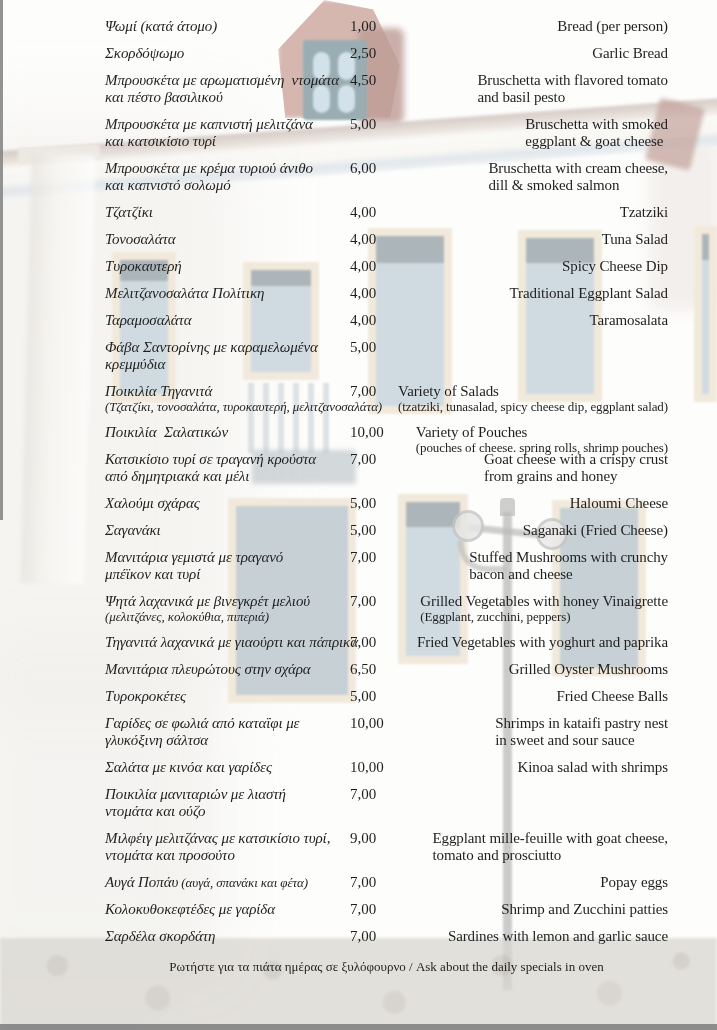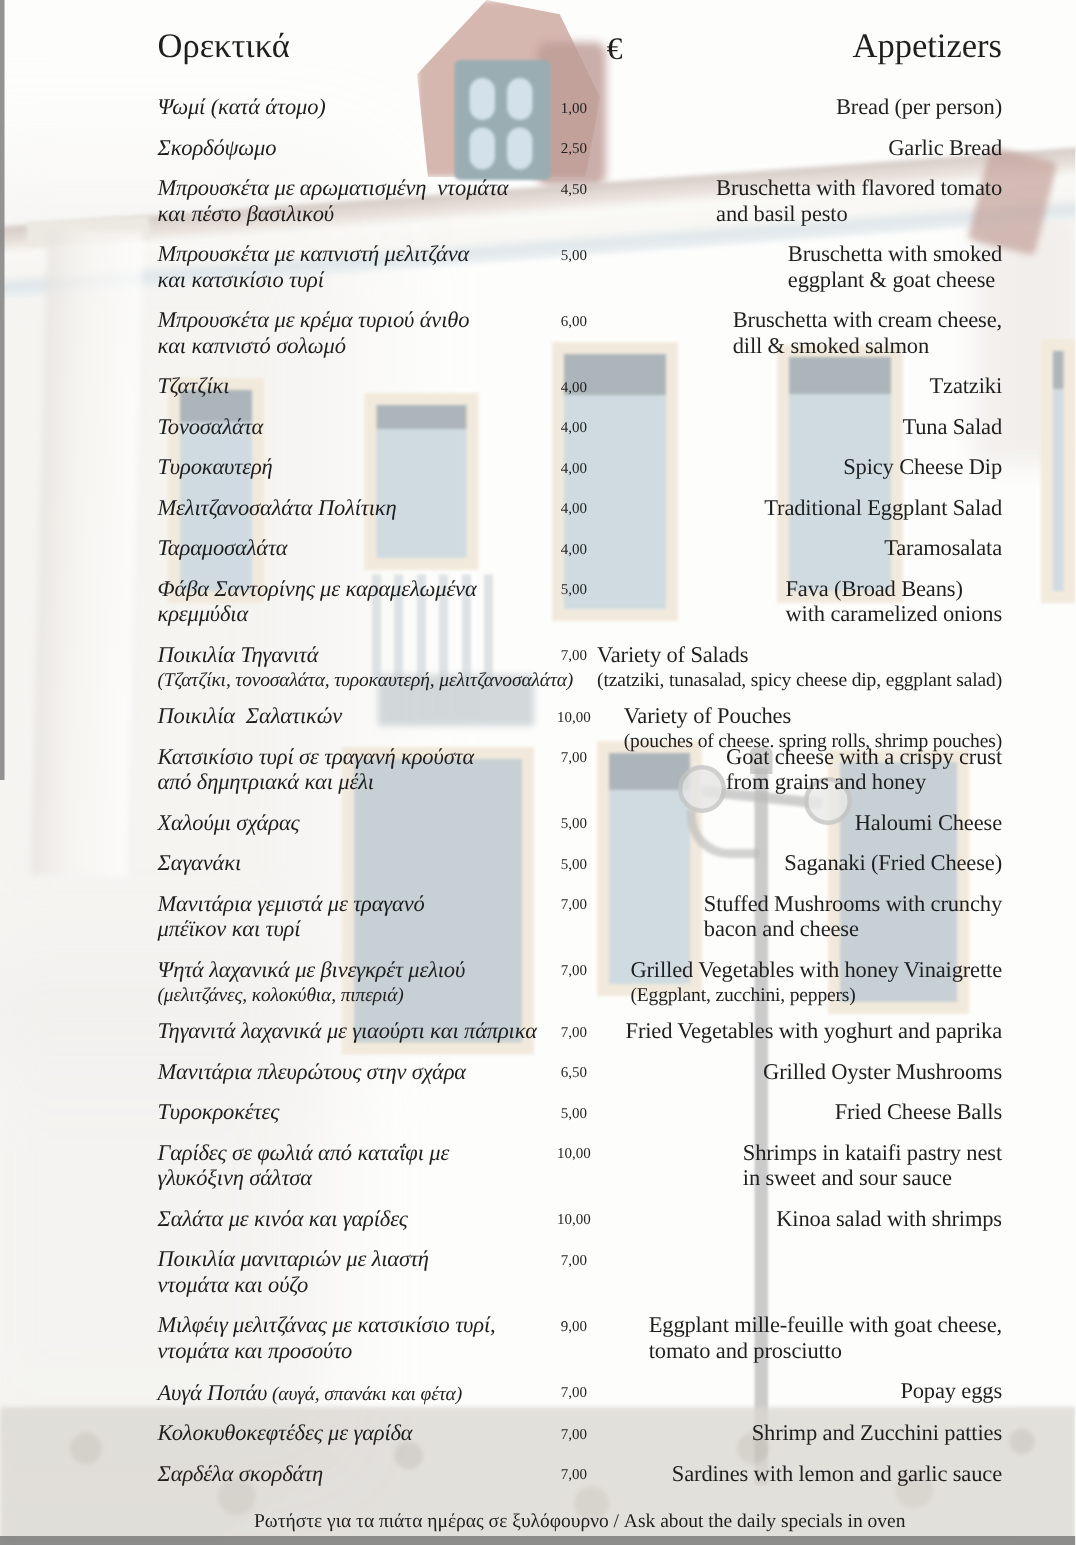--- a/index.html
+++ b/index.html
@@ -58,21 +58,21 @@
   .edge-bottom{left:0;top:1024px;width:717px;height:6px;background:#141414;opacity:.95;}
 
   
   .content{position:absolute;inset:0;z-index:2;box-sizing:border-box;padding:18px 49px 0 105px;}
   .menu-header{position:relative;height:30px;margin-bottom:16px;}
   .title-gr{font-size:23px;}
   .euro{position:absolute;left:245px;top:2px;width:65px;text-align:right;font-size:21px;}
   .title-en{position:absolute;right:0;top:0;font-size:23px;}
   .menu-row{position:relative;margin-bottom:10px;}
   .cell-gr{width:245px;white-space:pre;font-size:15px;line-height:17px;letter-spacing:-.1px;font-style:italic;}
-  .cell-price{position:absolute;left:245px;top:0;width:65px;text-align:center;font-size:10px;line-height:17px;}
+  .cell-price{position:absolute;left:245px;top:0;width:65px;text-align:left;font-size:15px;line-height:17px;}
   .cell-en{position:absolute;right:0;top:0;white-space:pre;font-size:15px;line-height:17px;letter-spacing:-.1px;}
   .sub{font-size:13px;line-height:14px;margin-top:0;white-space:pre;letter-spacing:-.1px;}
   .inline-note{font-size:13px;}
   .daily-note{text-align:center;font-size:13px;margin-top:14px;}
 </style>
 </head>
 <body>
 
 <div class="bg">
   <div class="wash-left"></div>
@@ -122,25 +122,20 @@
   <div class="lamp-arm-l"></div>
   <div class="lamp-globe-1"></div>
   <div class="lamp-globe-2"></div>
   <div class="path-light"></div>
   <div class="stone-wall"></div>
   <div class="edge-left"></div>
   <div class="edge-bottom"></div>
 </div>
 
 <div class="content">
-  <div class="menu-header">
-    <span class="title-gr">Ορεκτικά</span>
-    <span class="euro">€</span>
-    <span class="title-en">Appetizers</span>
-  </div>
   <div>
       <div class="menu-row">
         <div class="cell-gr"><span>Ψωμί (κατά άτομο)</span></div>
         <div class="cell-price">1,00</div>
         <div class="cell-en"><div>Bread (per person)</div></div>
       </div>
       <div class="menu-row">
         <div class="cell-gr"><span>Σκορδόψωμο</span></div>
         <div class="cell-price">2,50</div>
         <div class="cell-en"><div>Garlic Bread</div></div>
@@ -188,22 +183,20 @@
       </div>
       <div class="menu-row">
         <div class="cell-gr"><span>Ταραμοσαλάτα</span></div>
         <div class="cell-price">4,00</div>
         <div class="cell-en"><div>Taramosalata</div></div>
       </div>
       <div class="menu-row">
         <div class="cell-gr"><span>Φάβα Σαντορίνης με καραμελωμένα
 κρεμμύδια</span></div>
         <div class="cell-price">5,00</div>
-        <div class="cell-en"><div>Fava (Broad Beans)
-with caramelized onions</div></div>
       </div>
       <div class="menu-row">
         <div class="cell-gr"><span>Ποικιλία Τηγανιτά</span><div class="sub">(Τζατζίκι, τονοσαλάτα, τυροκαυτερή, μελιτζανοσαλάτα)</div></div>
         <div class="cell-price">7,00</div>
         <div class="cell-en"><div>Variety of Salads</div><div class="sub">(tzatziki, tunasalad, spicy cheese dip, eggplant salad)</div></div>
       </div>
       <div class="menu-row">
         <div class="cell-gr"><span>Ποικιλία  Σαλατικών</span></div>
         <div class="cell-price">10,00</div>
         <div class="cell-en"><div>Variety of Pouches</div><div class="sub">(pouches of cheese. spring rolls, shrimp pouches)</div></div>

